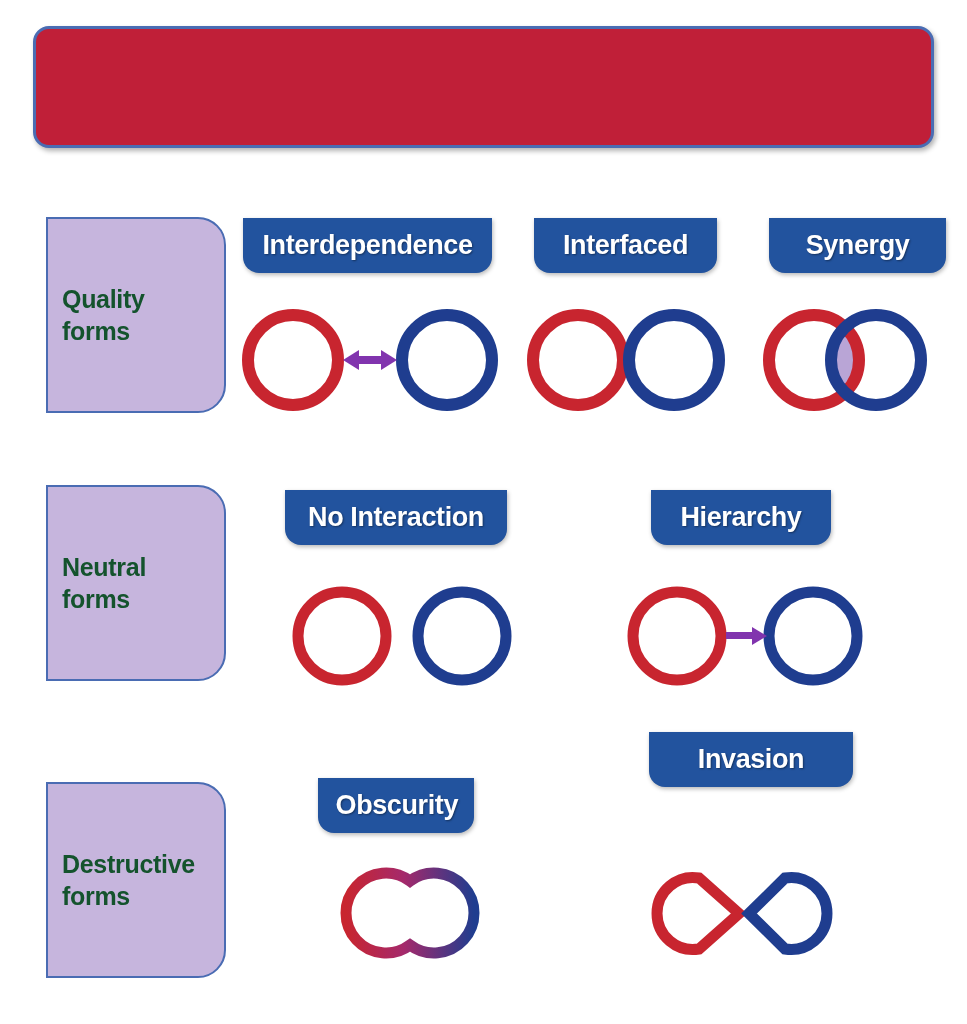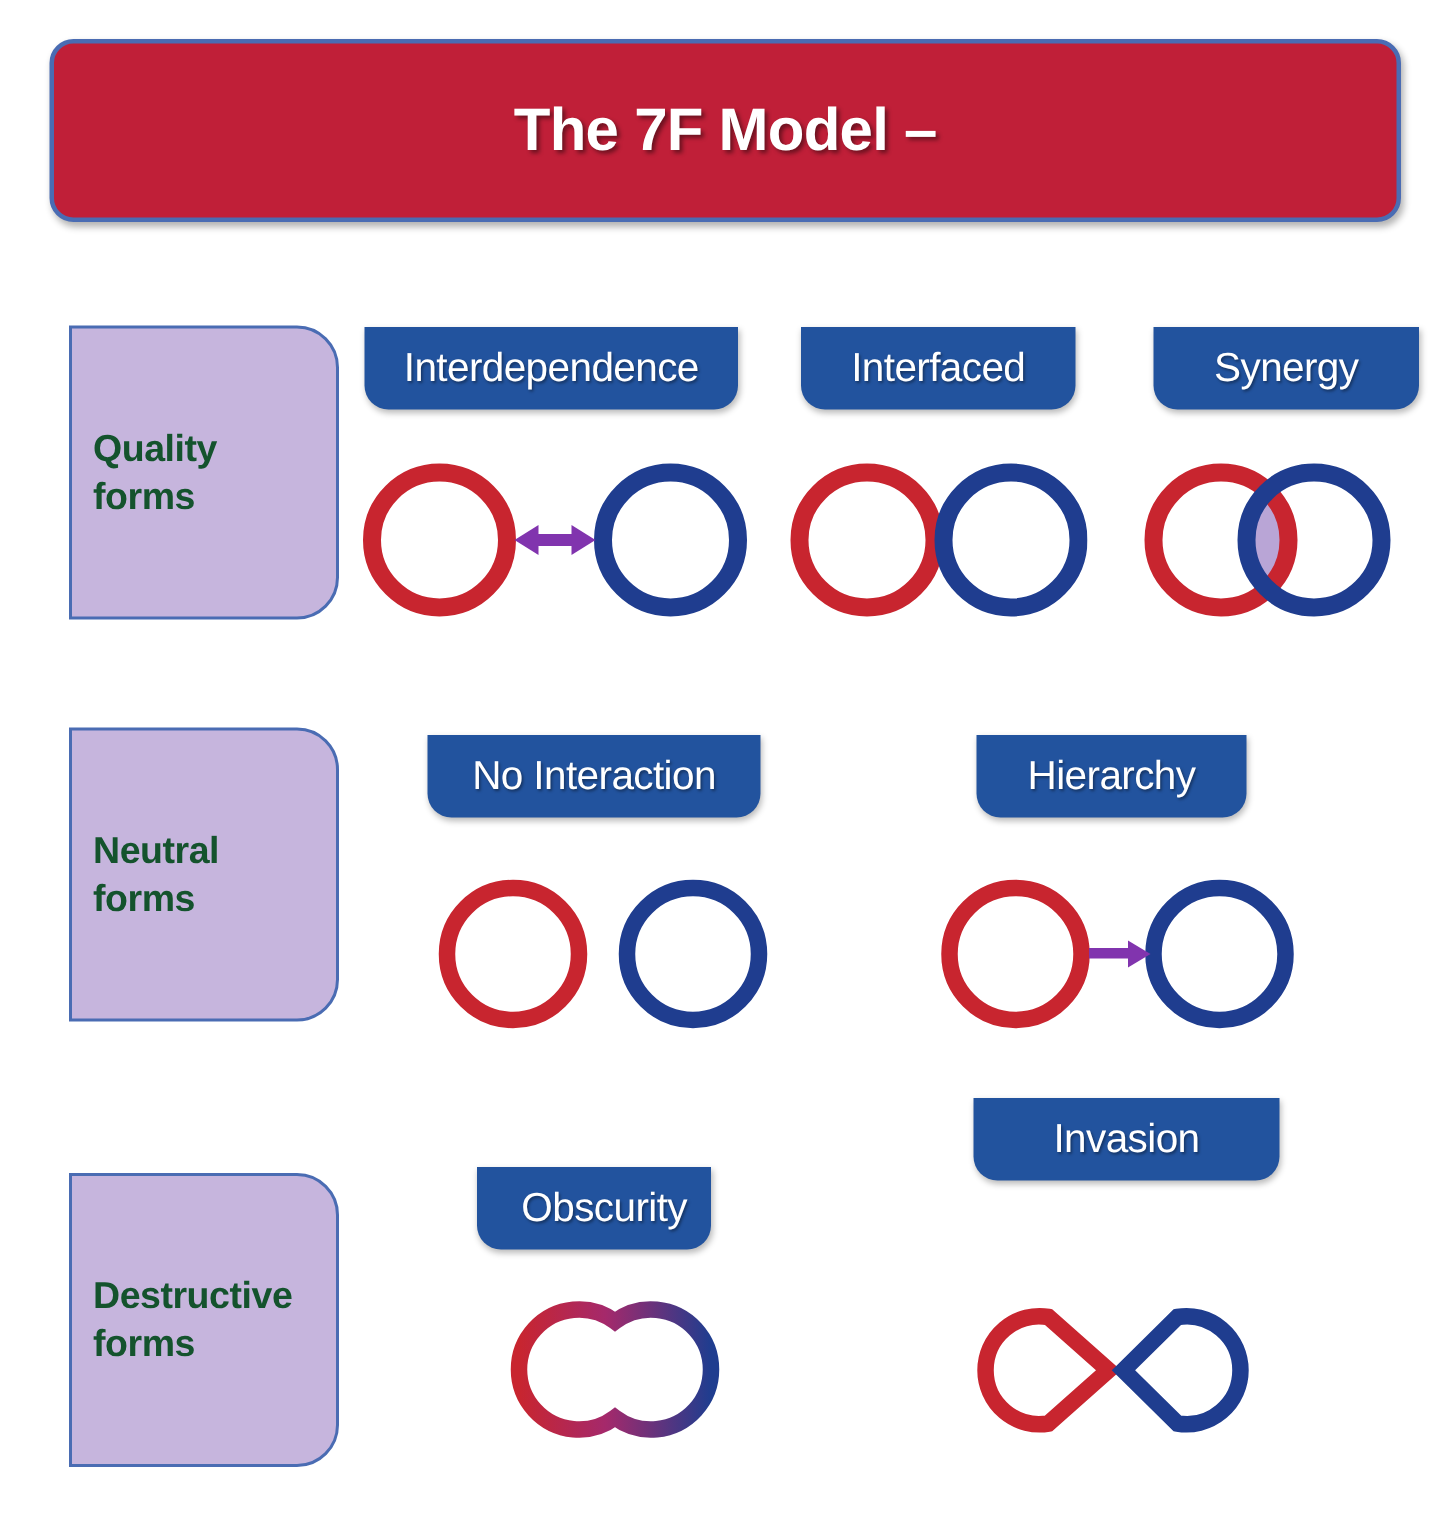--- a/index.html
+++ b/index.html
@@ -75,21 +75,21 @@
     border-radius: 0 0 16px 16px;
     display: flex;
     align-items: center;
     justify-content: center;
     padding: 0 16px;
     box-shadow: 1px 2px 4px rgba(0,0,0,0.28);
   }
   .pill .pill-label {
     color: #ffffff;
     font-size: 27px;
-    font-weight: normal;
+    font-weight: bold;
     letter-spacing: -0.4px;
     white-space: nowrap;
     text-shadow: 1px 1px 2px rgba(0,0,0,0.40);
   }
 
   #pill-interdependence { left: 243px; top: 218px; width: 249px; }
   #pill-interfaced      { left: 534px; top: 218px; width: 183px; }
   #pill-synergy         { left: 757px; top: 218px; width: 177px; margin-left: 12px; }
   #pill-nointeraction   { left: 285px; top: 490px; width: 222px; }
   #pill-hierarchy       { left: 651px; top: 490px; width: 180px; padding-left: 16px; }
@@ -104,21 +104,20 @@
   #fig-synergy         { left: 752px; top: 296px; }
   #fig-nointeraction   { left: 290px; top: 576px; }
   #fig-hierarchy       { left: 625px; top: 576px; }
   #fig-obscurity       { left: 320px; top: 858px; }
   #fig-invasion        { left: 643px; top: 856px; }
 </style>
 </head>
 <body>
 
 <div id="title-banner">
-  <div class="tline">The 7F Model –</div>
 </div>
 
 <div class="cat-box" id="cat-quality">
   <div class="cat-label">
     <div>Quality</div>
     <div>forms</div>
   </div>
 </div>
 
 <div class="cat-box" id="cat-neutral">

